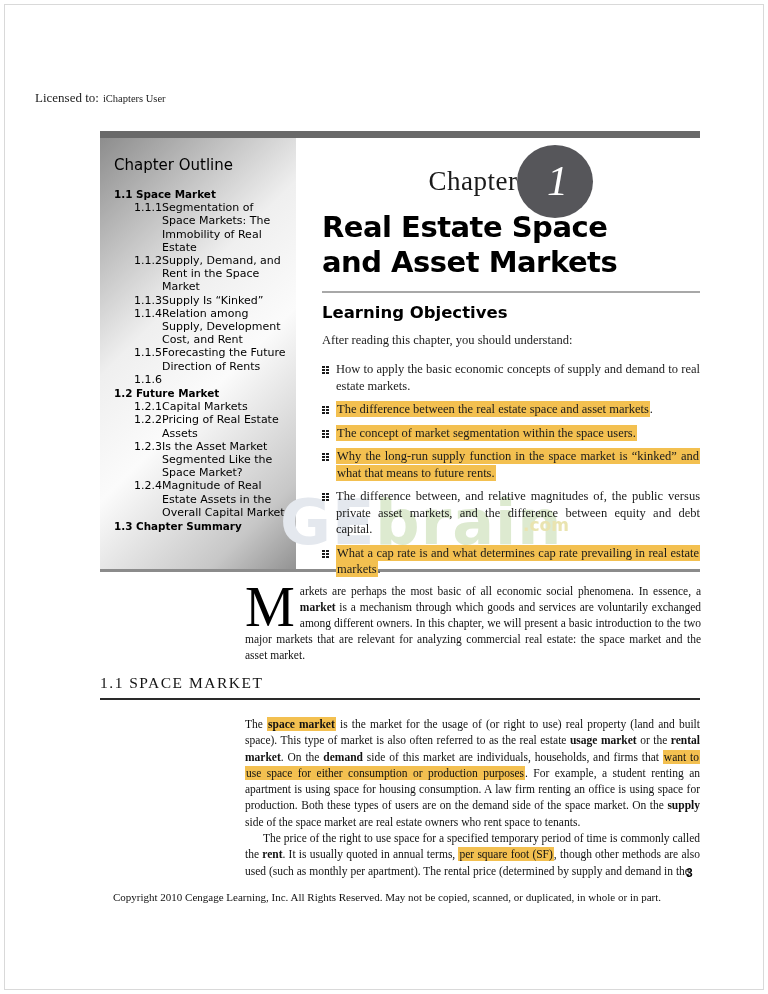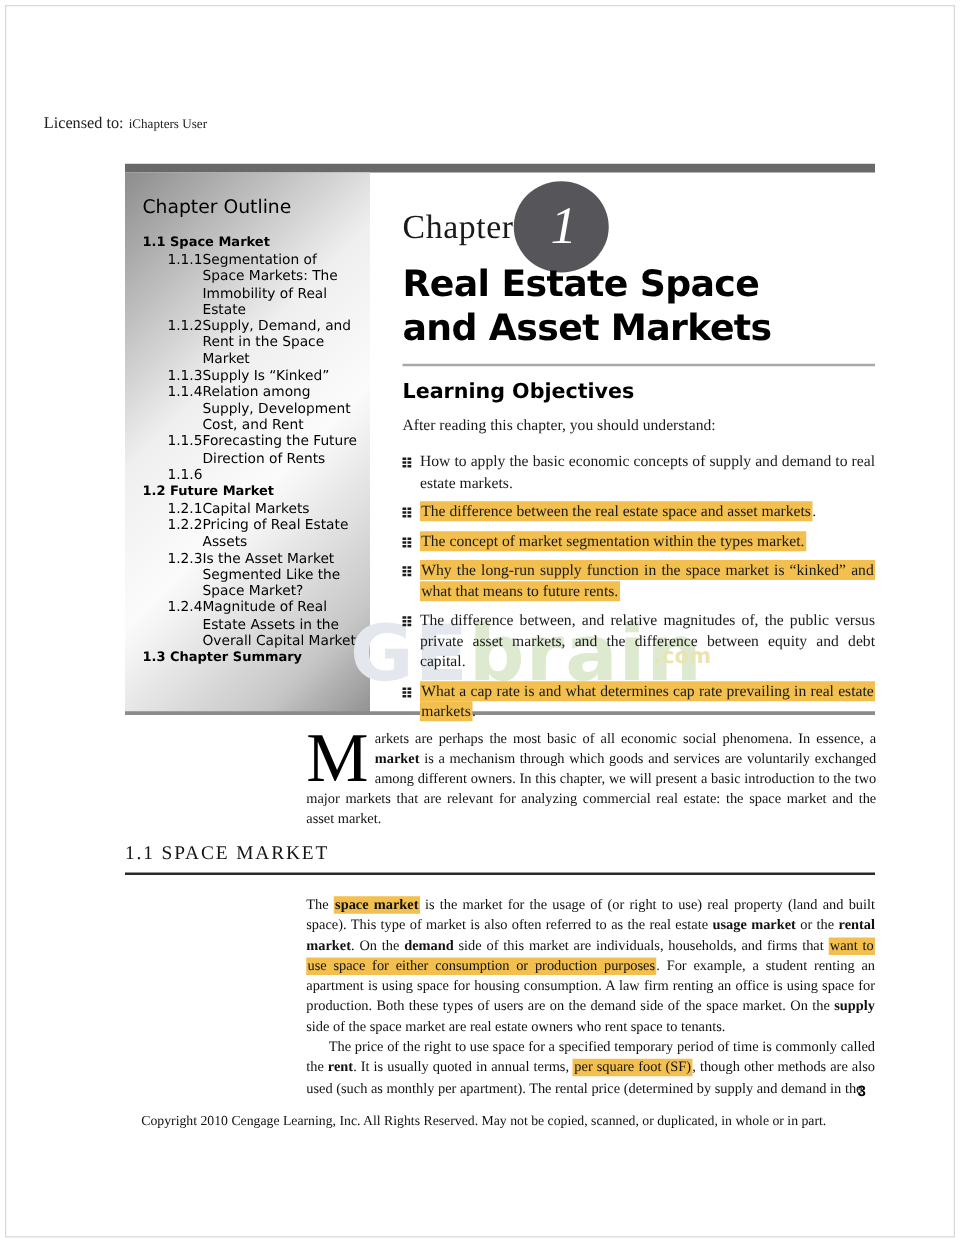--- a/index.html
+++ b/index.html
@@ -21,21 +21,21 @@
   .o-item{display:flex;font-size:11px;line-height:13.2px;color:#000;}
   .o-item.l1{font-weight:bold;font-size:10.4px;margin-top:1px;}
   .o-item.l1 .o-num{flex:0 0 22px;}
   .o-item.l2{margin-left:20px;font-weight:500;}
   .o-item.l2 .o-num{flex:0 0 28px;}
   .o-text{flex:1;}
   .bottom-rule{position:absolute;left:100px;top:569px;width:600px;height:3px;background:#8b8b8b;}
 
   
   .chapter-head{position:absolute;left:322px;top:141px;width:378px;height:80px;
-                display:flex;align-items:center;justify-content:flex-start;z-index:2;}
+                display:flex;align-items:center;justify-content:center;z-index:2;}
   .chapter-word{font-family:"Liberation Serif",serif;font-size:27px;color:#1a1a1a;letter-spacing:0.5px;}
   .chapter-circle{width:76px;height:73px;border-radius:50%;background:#56565a;
                   display:flex;align-items:center;justify-content:center;}
   .chapter-num{font-family:"Liberation Serif",serif;font-style:italic;font-size:42px;color:#fff;
                transform:translateX(2px);}
 
   .title{position:absolute;left:322px;top:210px;width:378px;margin:0;z-index:2;
          font-family:"DejaVu Sans",sans-serif;font-weight:bold;font-size:29px;line-height:35px;
          letter-spacing:-0.5px;color:#000;}
   .title-rule{position:absolute;left:322px;top:291px;width:378px;height:2px;background:#a8a8a8;}
@@ -199,21 +199,21 @@
         </div>
         <div class="obj-item">
           <span class="bullet">
             <i></i>
             <i></i>
             <i></i>
             <i></i>
             <i></i>
             <i></i>
           </span>
-          <span class="obj-text"><span class="hl">The concept of market segmentation within the types market.</span></span>
+          <span class="obj-text"><span class="hl">The concept of market segmentation within the space users.</span></span>
         </div>
         <div class="obj-item">
           <span class="bullet">
             <i></i>
             <i></i>
             <i></i>
             <i></i>
             <i></i>
             <i></i>
           </span>

